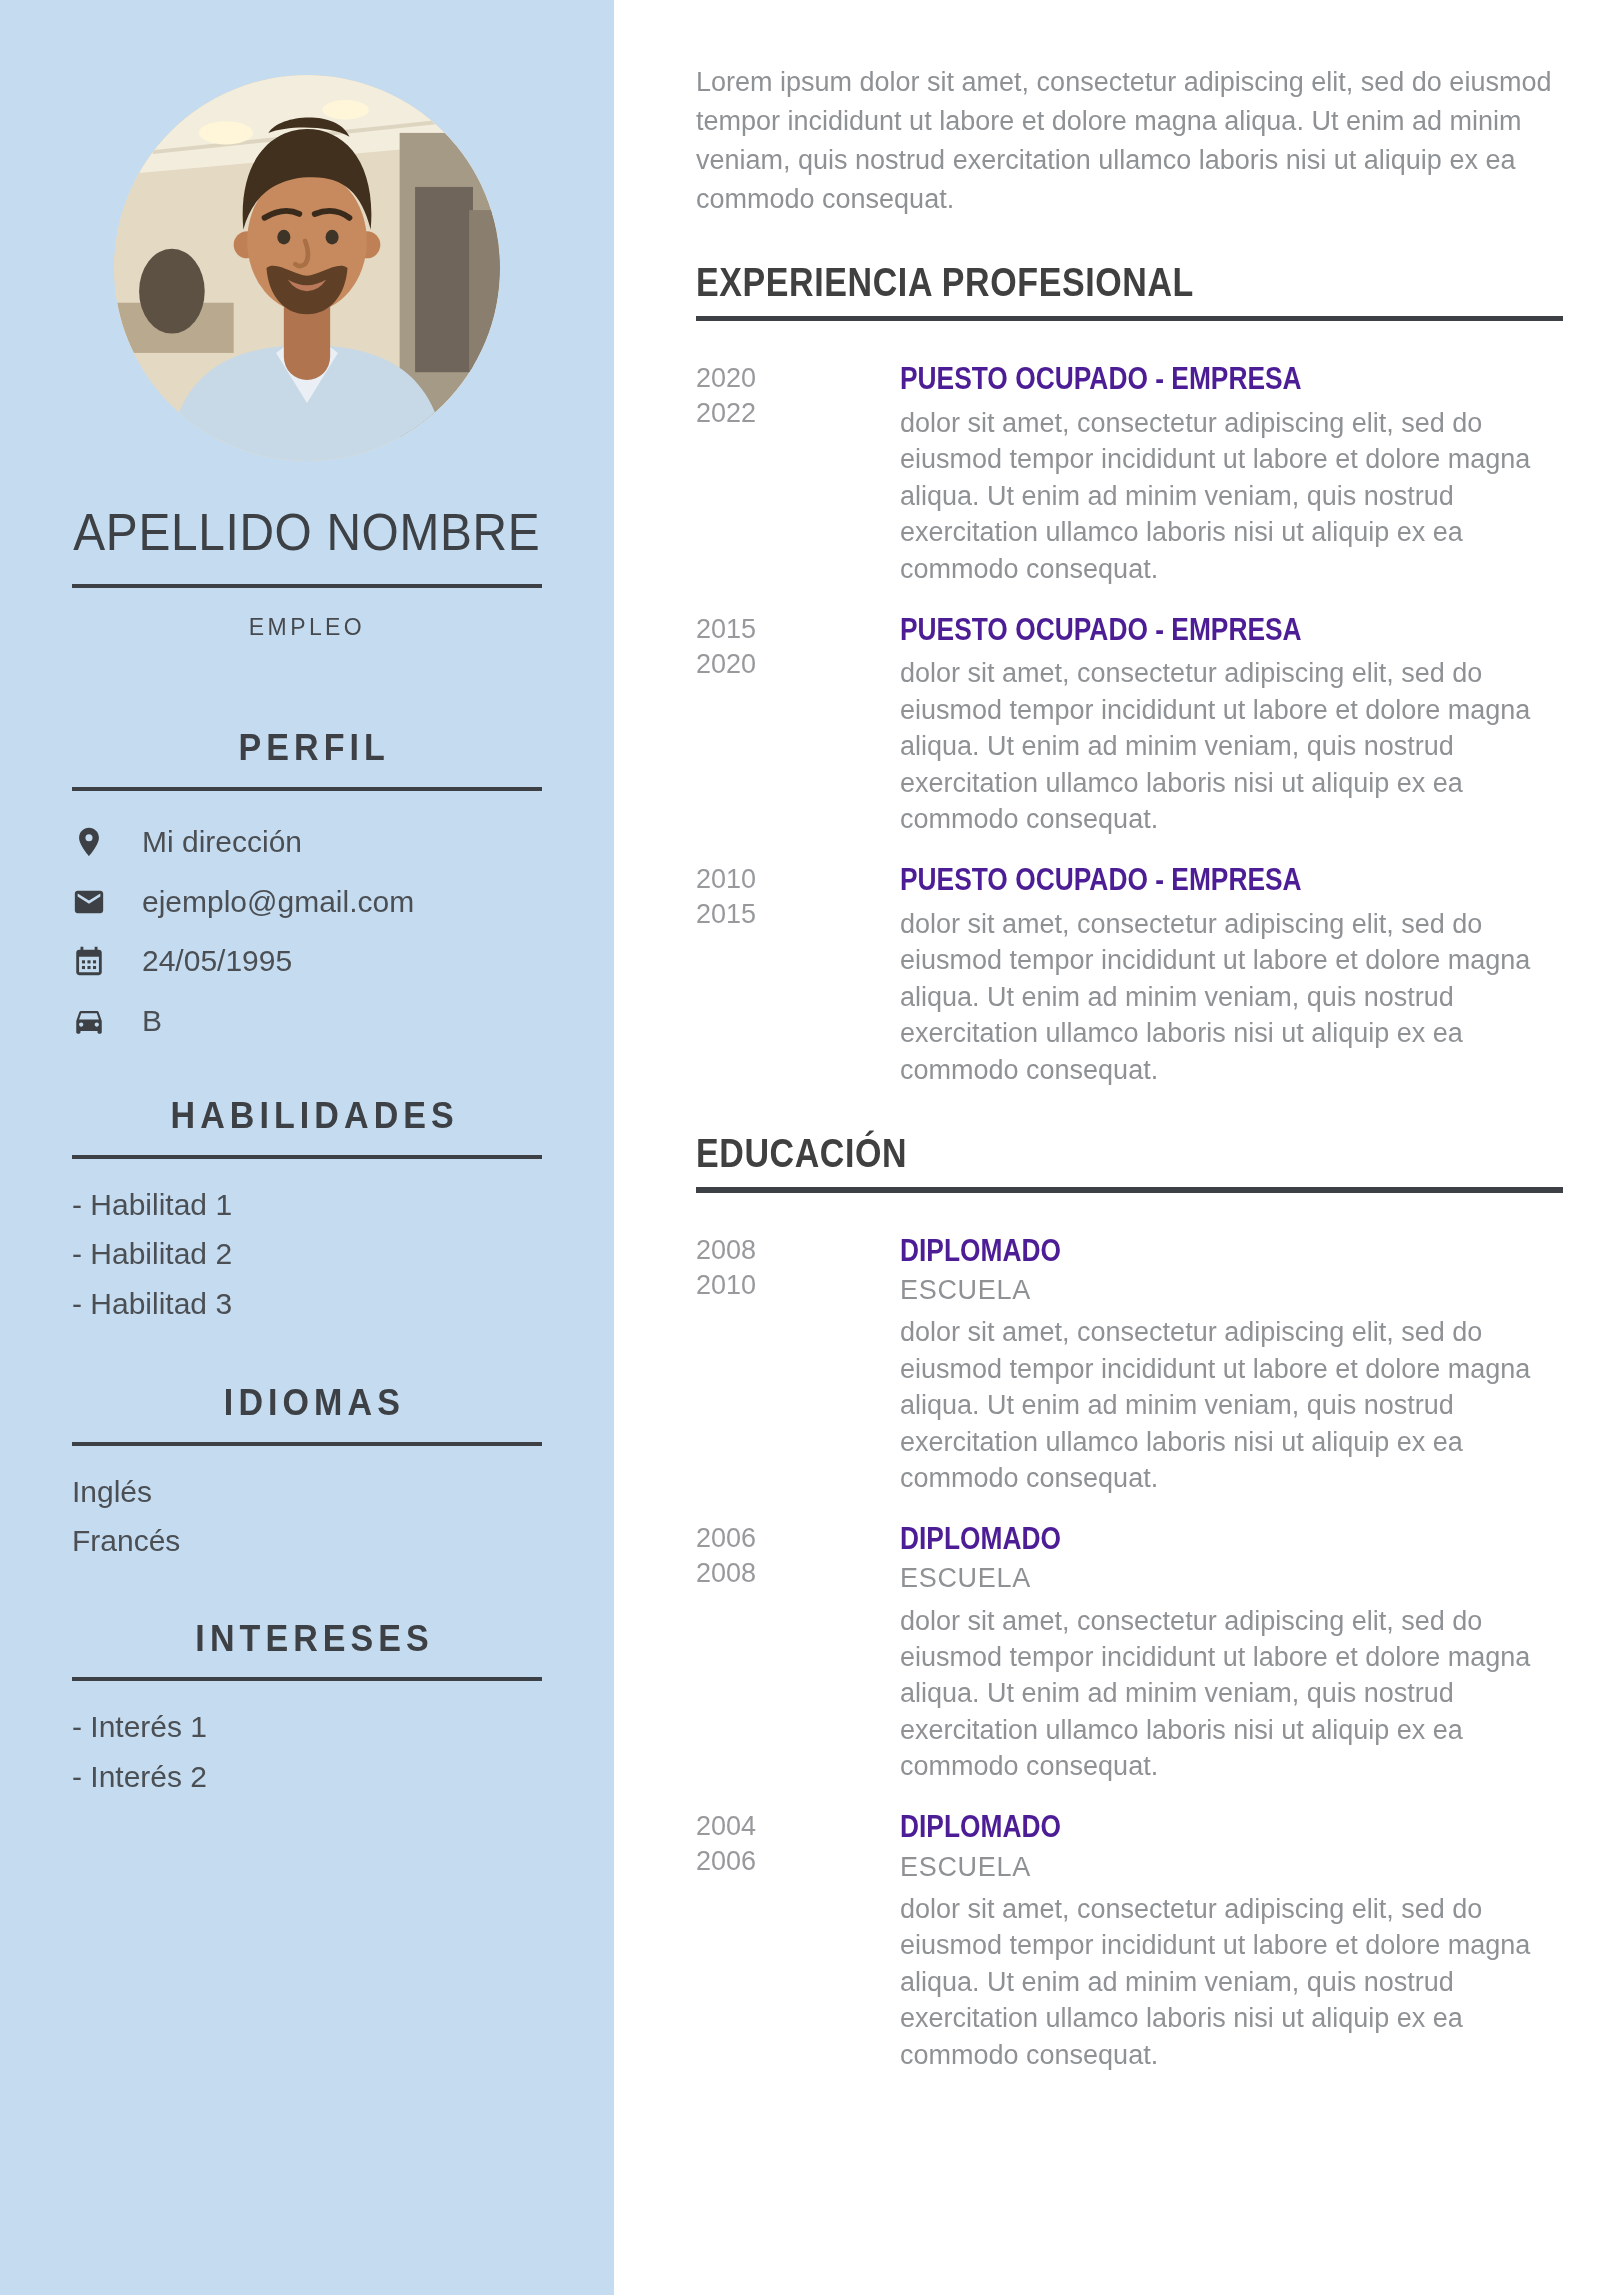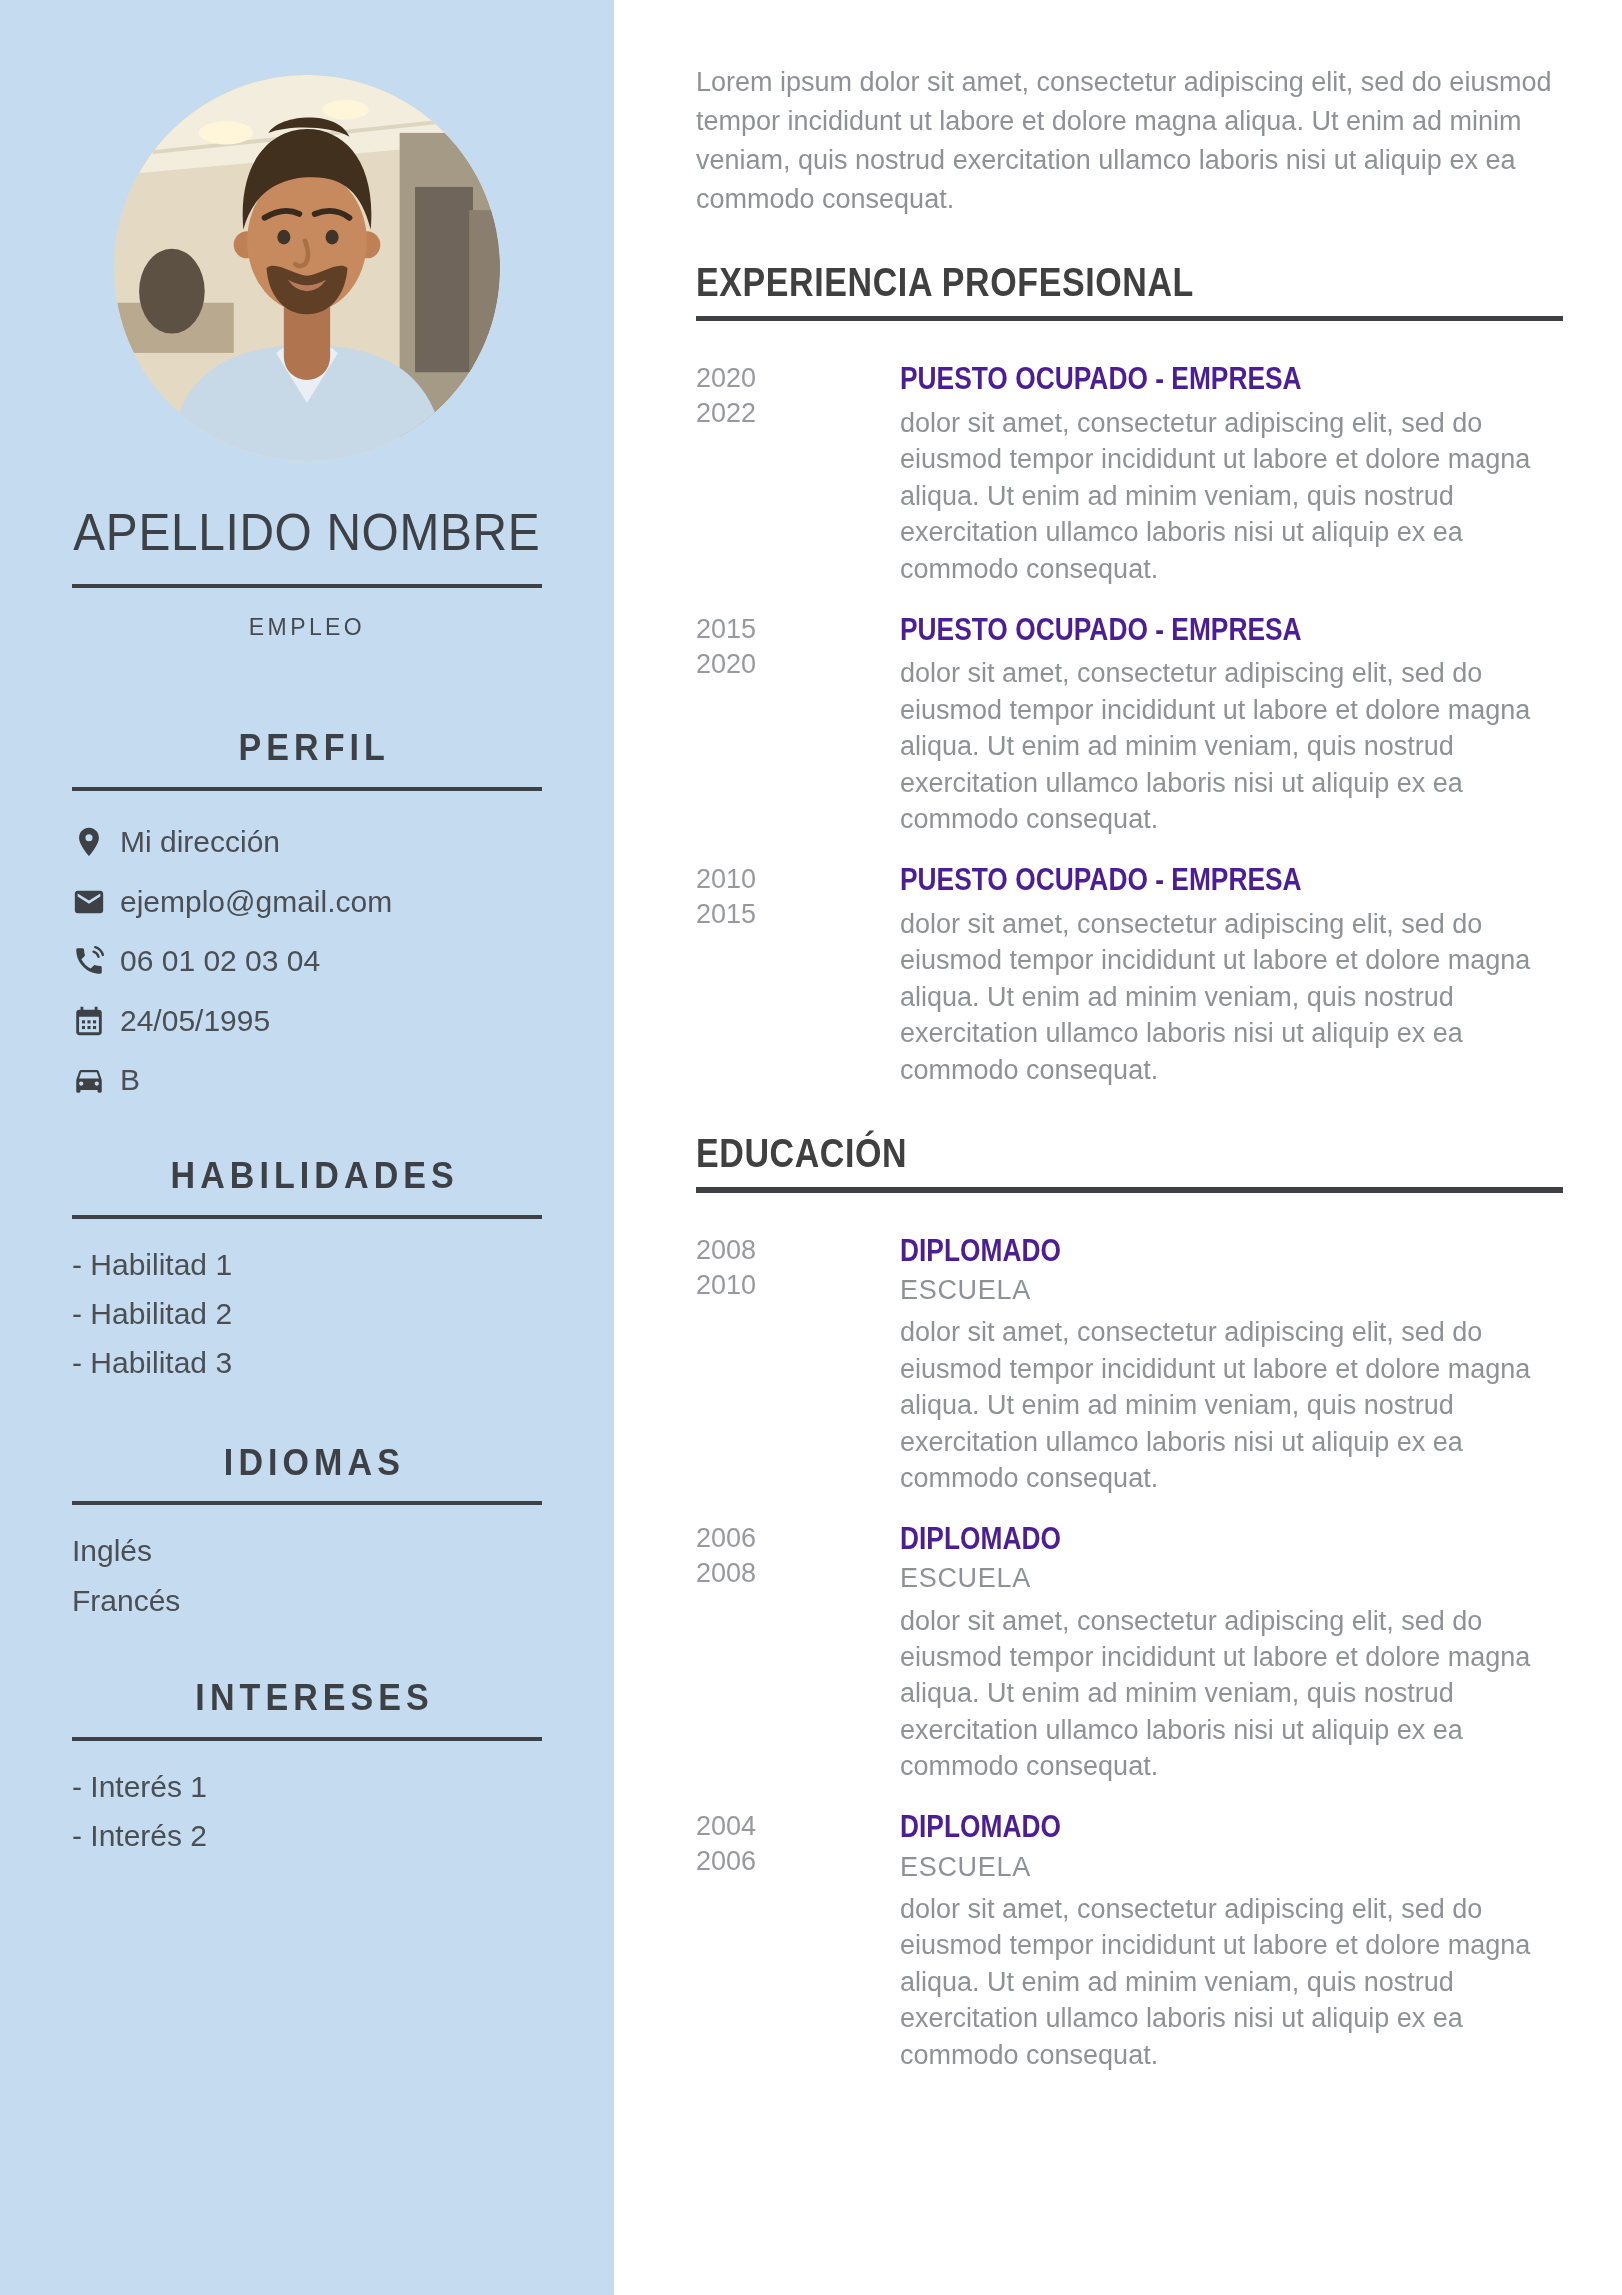--- a/index.html
+++ b/index.html
@@ -72,21 +72,21 @@
   .side-heading + .rule { margin-top: 17.7px; }
 
   .contact {
     width: 470px;
     margin: 34px auto 0;
     text-align: left;
   }
   .contact-row {
     display: flex;
     align-items: center;
-    gap: 14px;
+    gap: 36px;
     margin-bottom: 24.5px;
     min-height: 35px;
   }
   .contact-row svg { width: 34px; height: 34px; flex: none; fill: #3d4145; }
   .contact-row .contact-text {
     font-size: 30px;
     color: #4b4f54;
   }
 
   .side-list {
@@ -220,28 +220,20 @@
       <span class="contact-text">Mi dirección</span>
     </div>
     <div class="contact-row">
       <svg viewBox="0 0 24 24">
           <path d="M20 4H4c-1.1 0-2 .9-2 2v12c0 1.1.9 2 2 2h16c1.1 0 2-.9 2-2V6c0-1.1-.9-2-2-2zm0 4.2-8 5-8-5V6l8 5 8-5v2.2z"></path>
         </svg>
       <span class="contact-text">ejemplo@gmail.com</span>
     </div>
     <div class="contact-row">
       <svg viewBox="0 0 24 24">
-          <path d="M6.62 10.79a15.1 15.1 0 0 0 6.59 6.59l2.2-2.21c.27-.27.67-.36 1.02-.24 1.12.37 2.33.57 3.57.57.55 0 1 .45 1 1V20c0 .55-.45 1-1 1-9.39 0-17-7.61-17-17 0-.55.45-1 1-1h3.5c.55 0 1 .45 1 1 0 1.25.2 2.45.57 3.57.11.35.03.74-.25 1.02l-2.2 2.2z"></path>
-          <path d="M15.2 5.4c1.7.55 3 1.9 3.5 3.6" stroke="#3d4145" stroke-width="1.7" fill="none" stroke-linecap="round"></path>
-          <path d="M16.4 2.2c2.6.85 4.6 2.9 5.4 5.5" stroke="#3d4145" stroke-width="1.7" fill="none" stroke-linecap="round"></path>
-        </svg>
-      <span class="contact-text">06 01 02 03 04</span>
-    </div>
-    <div class="contact-row">
-      <svg viewBox="0 0 24 24">
           <path d="M19 4h-1V2h-2v2H8V2H6v2H5c-1.1 0-2 .9-2 2v14c0 1.1.9 2 2 2h14c1.1 0 2-.9 2-2V6c0-1.1-.9-2-2-2zm0 16H5V9h14v11z"></path>
           <rect x="7" y="11.5" width="2.2" height="2.2"></rect>
           <rect x="10.9" y="11.5" width="2.2" height="2.2"></rect>
           <rect x="14.8" y="11.5" width="2.2" height="2.2"></rect>
           <rect x="7" y="15.5" width="2.2" height="2.2"></rect>
           <rect x="10.9" y="15.5" width="2.2" height="2.2"></rect>
           <rect x="14.8" y="15.5" width="2.2" height="2.2"></rect>
         </svg>
       <span class="contact-text">24/05/1995</span>
     </div>

